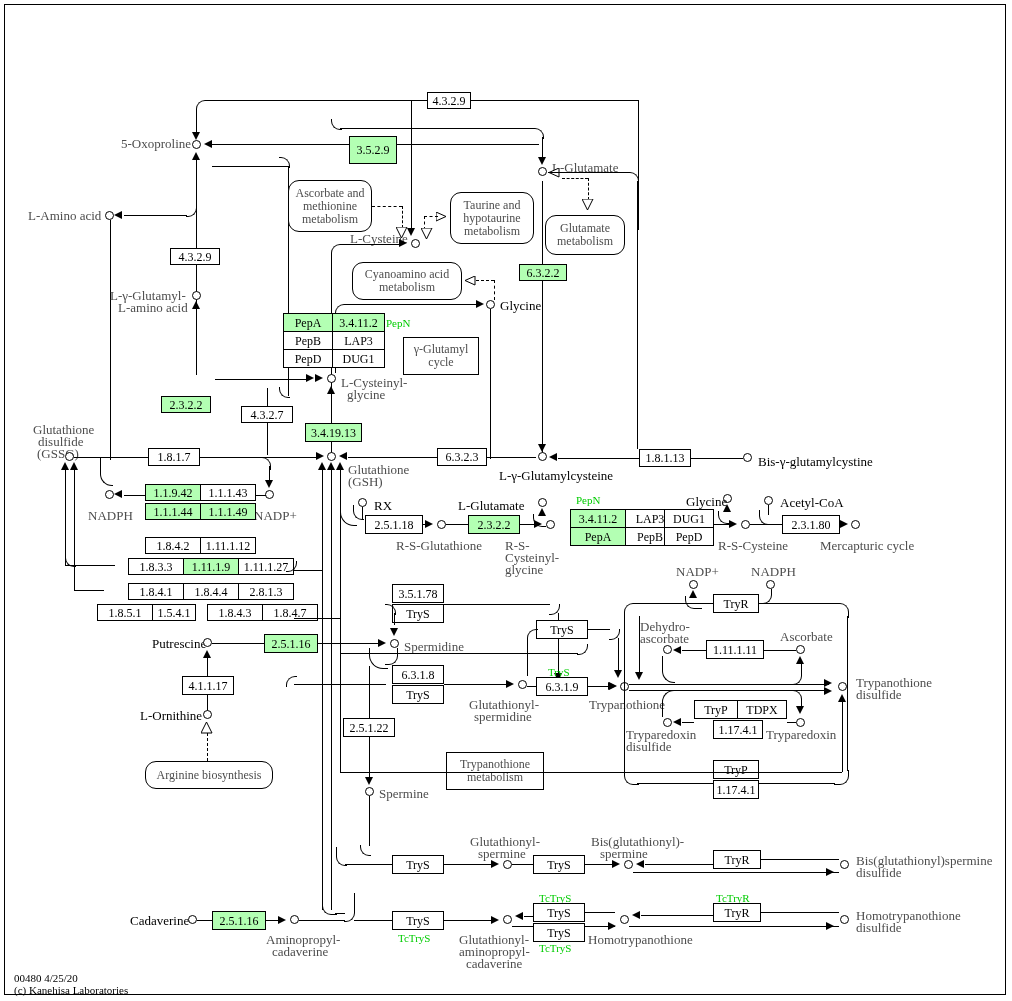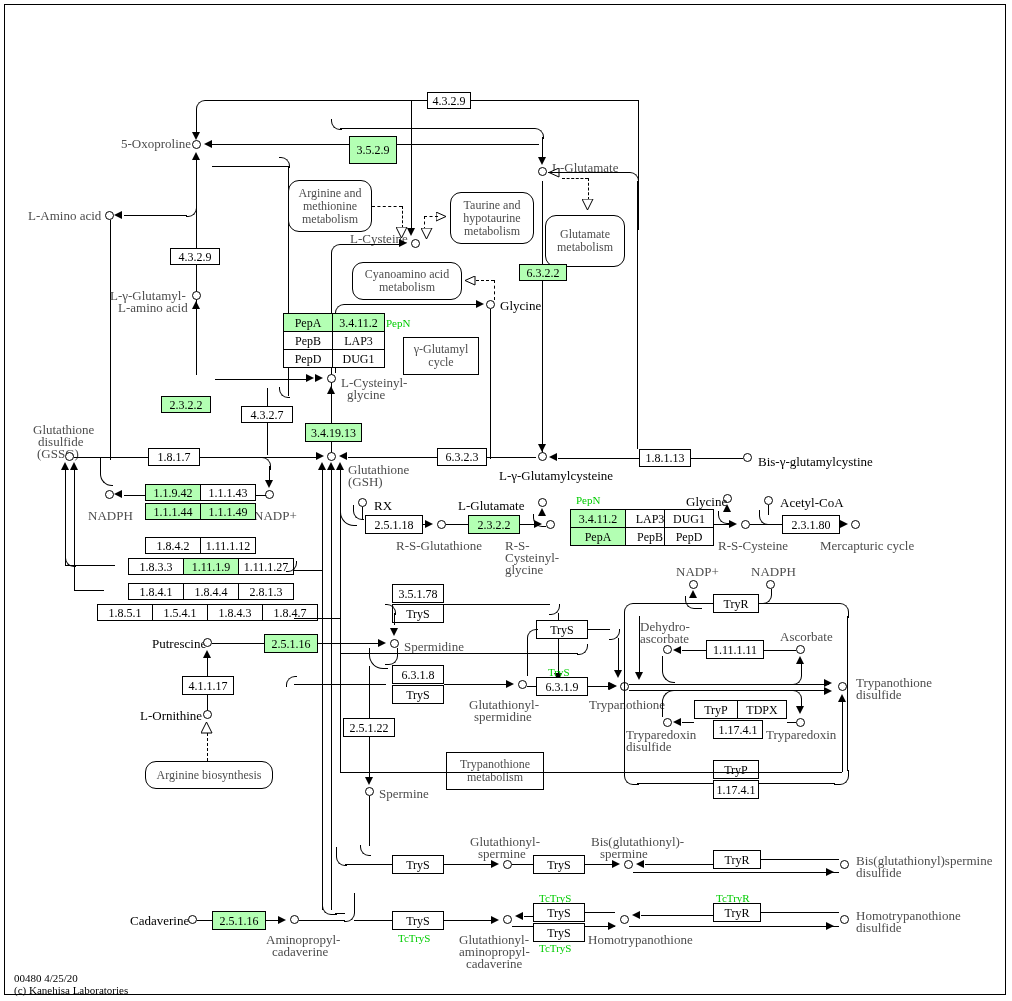--- a/index.html
+++ b/index.html
@@ -85,21 +85,21 @@
         <polygon points="11,0 11,9 1,4.5" fill="#fff" stroke="#000" stroke-width="1"></polygon>
       </svg>
   </div>
   <div class="dsh" style="left:562px;top:178px;width:26px;"></div>
   <div class="dshv" style="left:588px;top:178px;height:22px;"></div>
   <div class="hollow" style="left:582px;top:199px;">
     <svg width="12" height="12">
         <polygon points="0,0 11,0 5.5,11" fill="#fff" stroke="#000" stroke-width="1"></polygon>
       </svg>
   </div>
-  <div class="map" style="left:545px;top:215px;width:80px;height:52px;">
+  <div class="map" style="left:545px;top:215px;width:80px;height:40px;">
     <div><span>Glutamate</span><br>
     <span>metabolism</span></div>
   </div>
 
   <div class="ln h" style="left:548px;top:172px;width:80px;"></div>
   <div class="corner c-tr" style="left:628px;top:172px;width:10px;height:10px;"></div>
   <div class="ln v" style="left:637px;top:181px;height:268px;"></div>
 
   <div class="lbl" style="left:28px;top:210px;">L-Amino acid</div>
   <div class="node" style="left:105px;top:211px;"></div>
@@ -110,21 +110,21 @@
 
   <div class="ec" style="left:170px;top:248px;width:50px;height:17px;">4.3.2.9</div>
 
   <div class="lbl" style="left:110px;top:290px;">L-γ-Glutamyl-</div>
   <div class="lbl" style="left:118px;top:302px;">L-amino acid</div>
   <div class="node" style="left:192px;top:291px;"></div>
   <div class="ar u" style="left:192px;top:301px;"></div>
   <div class="ln v" style="left:196px;top:309px;height:66px;"></div>
 
   <div class="map" style="left:288px;top:180px;width:84px;height:52px;">
-    <div><span>Arginine and</span><br>
+    <div><span>Ascorbate and</span><br>
     <span>methionine</span><br>
     <span>metabolism</span></div>
   </div>
   <div class="dsh" style="left:372px;top:206px;width:30px;"></div>
   <div class="dshv" style="left:402px;top:206px;height:22px;"></div>
   <div class="hollow" style="left:396px;top:227px;">
     <svg width="12" height="12">
         <polygon points="0,0 11,0 5.5,11" fill="#fff" stroke="#000" stroke-width="1"></polygon>
       </svg>
   </div>
@@ -246,21 +246,21 @@
   <div class="ec g" style="left:200px;top:503px;width:56px;height:17px;">1.1.1.49</div>
   <div class="ec" style="left:145px;top:537px;width:56px;height:17px;">1.8.4.2</div>
   <div class="ec" style="left:200px;top:537px;width:56px;height:17px;">1.11.1.12</div>
   <div class="ec" style="left:128px;top:558px;width:56px;height:17px;">1.8.3.3</div>
   <div class="ec g" style="left:183px;top:558px;width:56px;height:17px;">1.11.1.9</div>
   <div class="ec" style="left:238px;top:558px;width:56px;height:17px;">1.11.1.27</div>
   <div class="ec" style="left:128px;top:583px;width:56px;height:17px;">1.8.4.1</div>
   <div class="ec" style="left:183px;top:583px;width:56px;height:17px;">1.8.4.4</div>
   <div class="ec" style="left:238px;top:583px;width:56px;height:17px;">2.8.1.3</div>
   <div class="ec" style="left:97px;top:604px;width:56px;height:17px;">1.8.5.1</div>
-  <div class="ec" style="left:152px;top:604px;width:56px;height:17px;">1.5.4.1</div>
+  <div class="ec" style="left:152px;top:604px;width:44px;height:17px;">1.5.4.1</div>
   <div class="ec" style="left:207px;top:604px;width:56px;height:17px;">1.8.4.3</div>
   <div class="ec" style="left:262px;top:604px;width:56px;height:17px;">1.8.4.7</div>
 
   <div class="ar u" style="left:61px;top:462px;"></div>
   <div class="ar u" style="left:70px;top:462px;"></div>
   <div class="ln v" style="left:65px;top:470px;height:95px;"></div>
   <div class="ln v" style="left:74px;top:470px;height:120px;"></div>
   <div class="ln h" style="left:65px;top:565px;width:50px;"></div>
   <div class="ln h" style="left:74px;top:590px;width:30px;"></div>
   <div class="corner c-bl" style="left:65px;top:556px;width:10px;height:10px;"></div>

